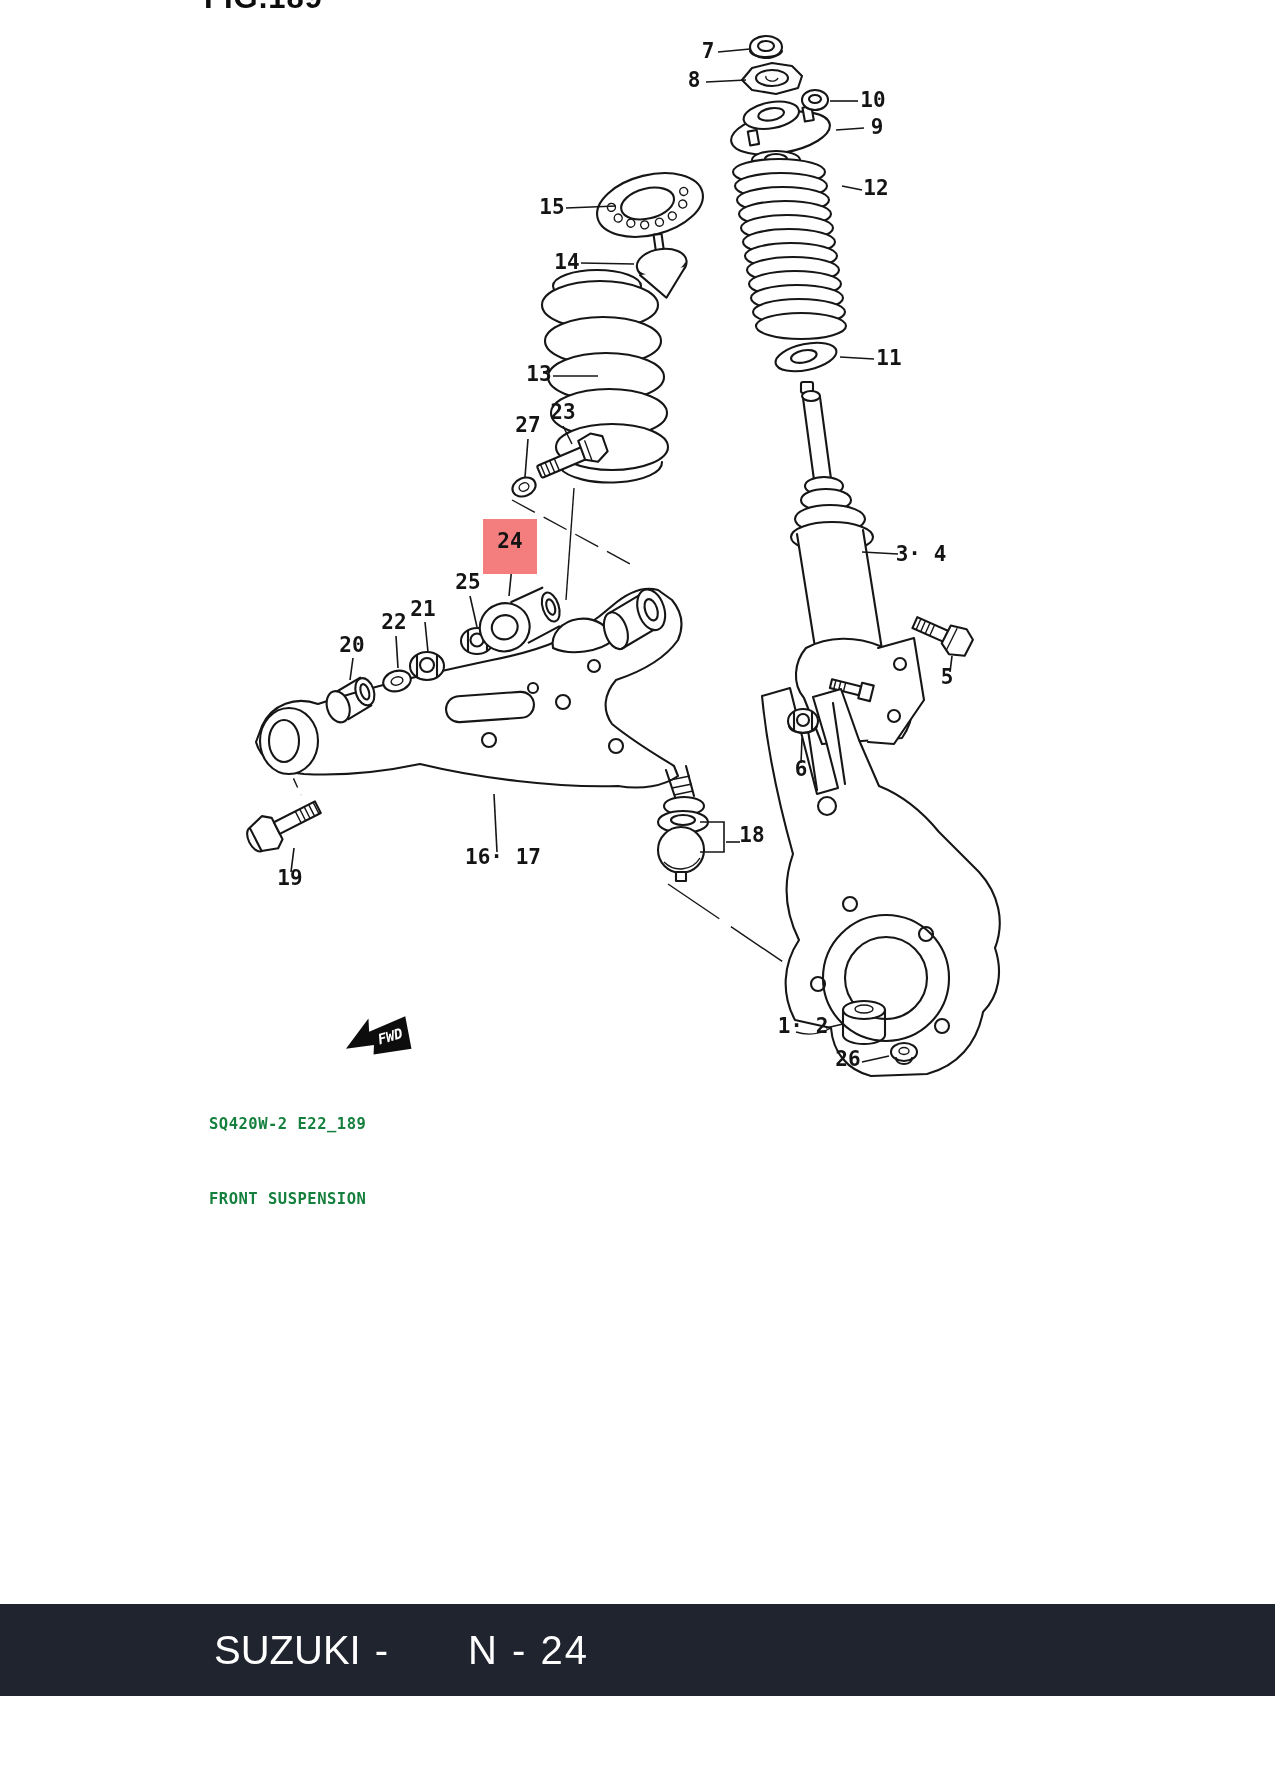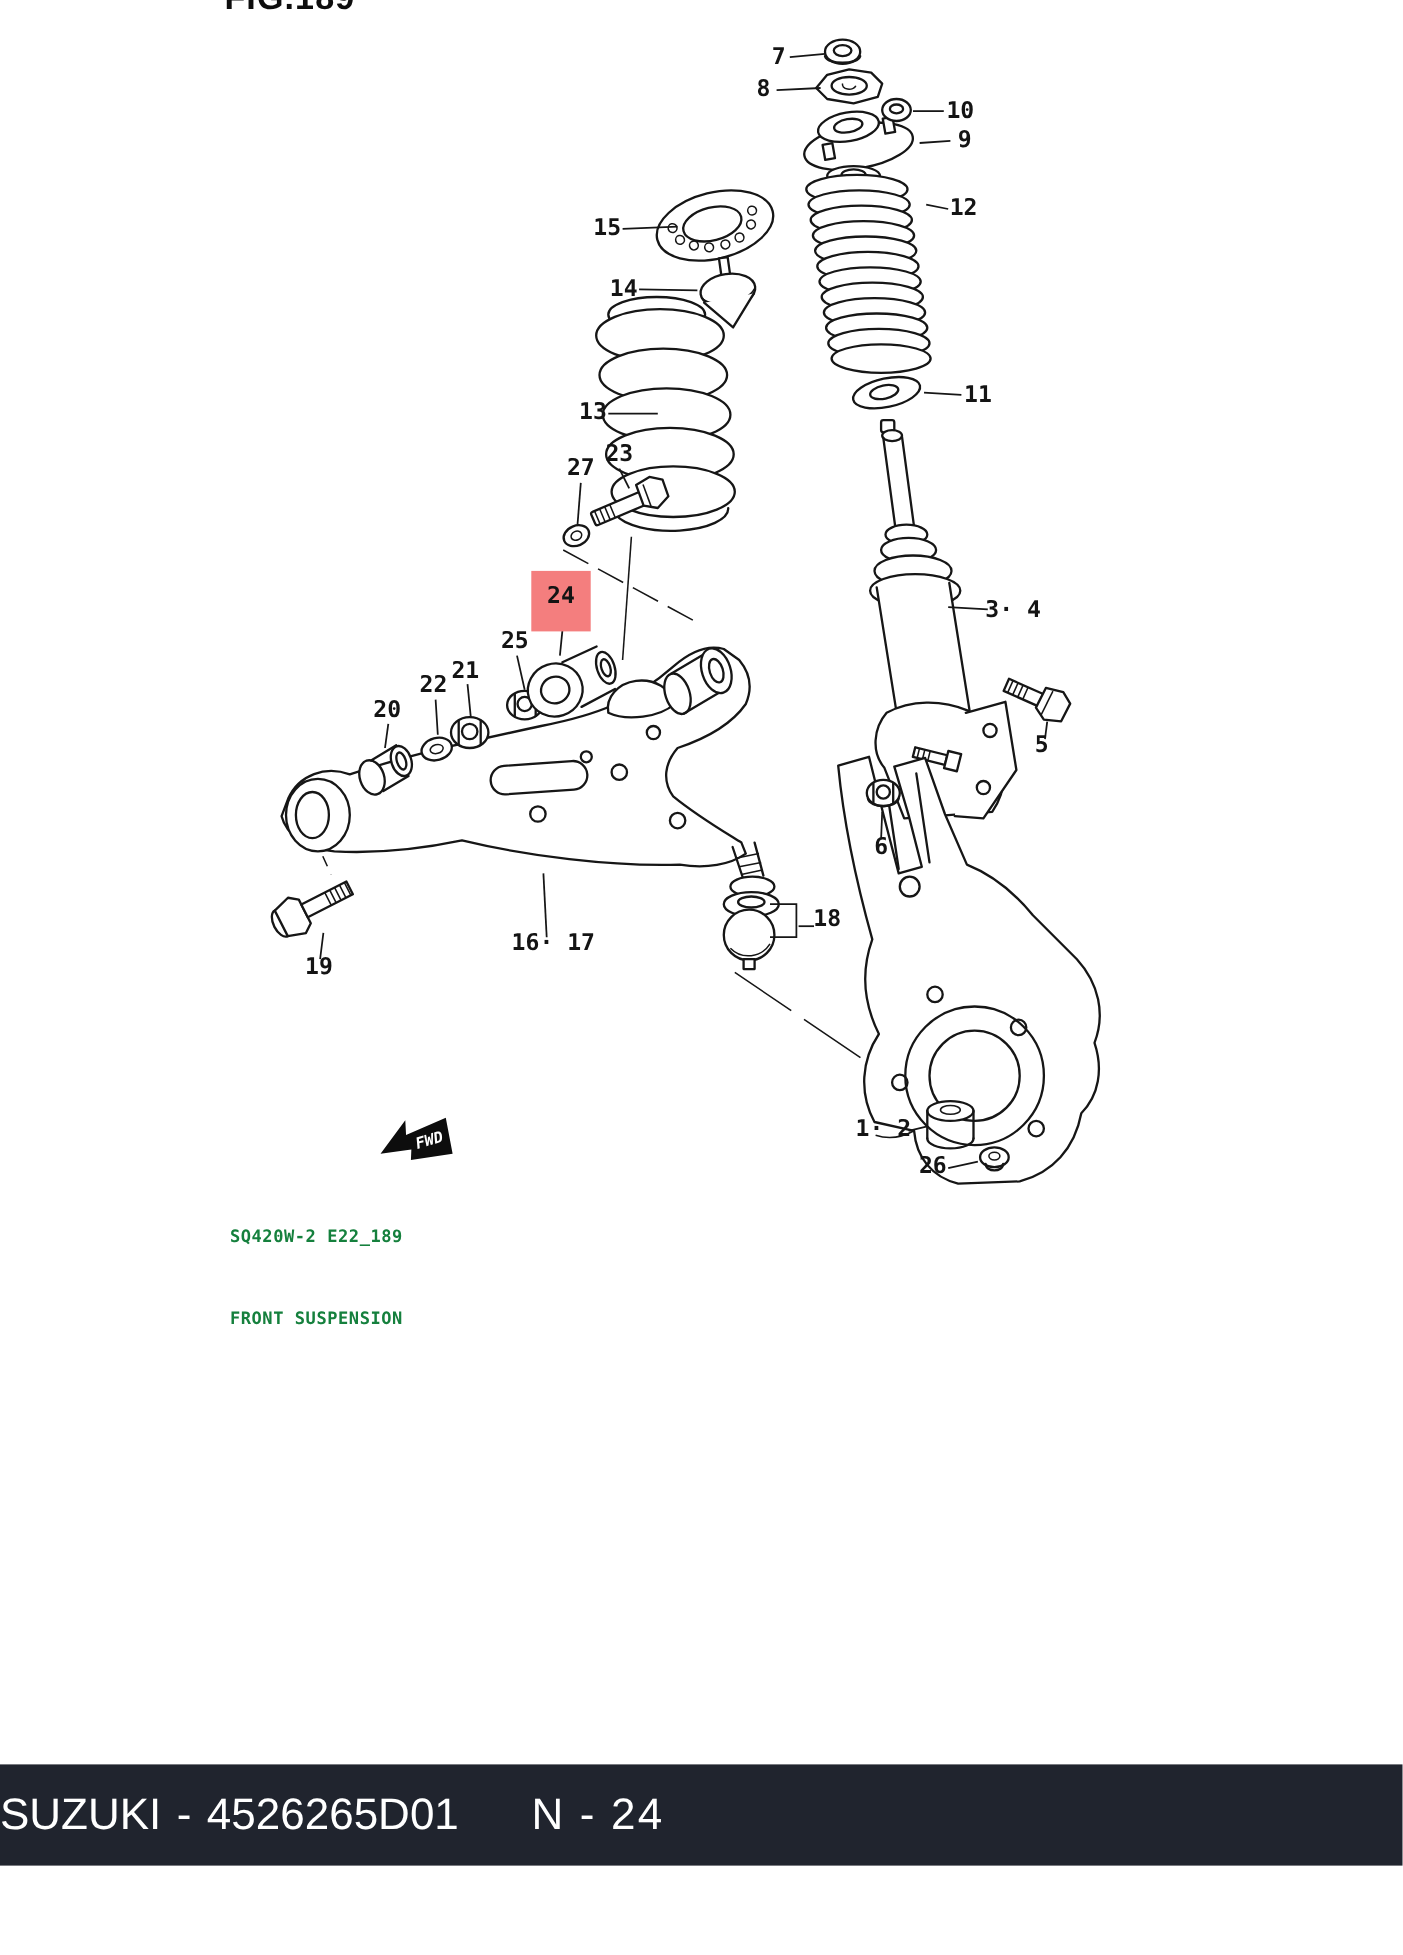--- a/index.html
+++ b/index.html
@@ -20,21 +20,21 @@
   .blk{fill:#0d0d0d;stroke:none;}
   .fwd-txt{font-family:"DejaVu Sans Mono",monospace;font-size:14px;font-weight:bold;
            font-style:italic;fill:#ffffff;text-anchor:middle;}
 
   .caption{position:absolute;left:209px;top:1062px;
            font-family:"DejaVu Sans Mono",monospace;font-size:15.5px;font-weight:bold;
            color:#15803d;line-height:25px;letter-spacing:0.5px;white-space:pre;}
 
   .footer{position:absolute;left:0;top:1604px;width:1275px;height:92px;
           background:#20242e;color:#ffffff;display:flex;align-items:center;
-          box-sizing:border-box;font-size:40px;
+          padding-left:214px;box-sizing:border-box;font-size:40px;
           font-family:"Liberation Sans",sans-serif;}
   .footer .sep{margin:0 14px;}
   .footer .ref{margin-left:66px;letter-spacing:2px;}
 </style>
 </head>
 <body>
 
 <div class="page">
 
   <div class="fig-title">FIG.189</div>
@@ -315,17 +315,16 @@
   </svg>
 
   <div class="caption">
     <div>SQ420W-2 E22_189</div>
     <div>FRONT SUSPENSION</div>
   </div>
 
   <div class="footer" style="background-color: rgb(32, 36, 46); color: rgb(255, 255, 255);">
     <span>SUZUKI</span>
     <span class="sep">-</span>
-    <span>4526265D01</span>
     <span class="ref">N - 24</span>
   </div>
 
 </div>
 
 </body></html>

